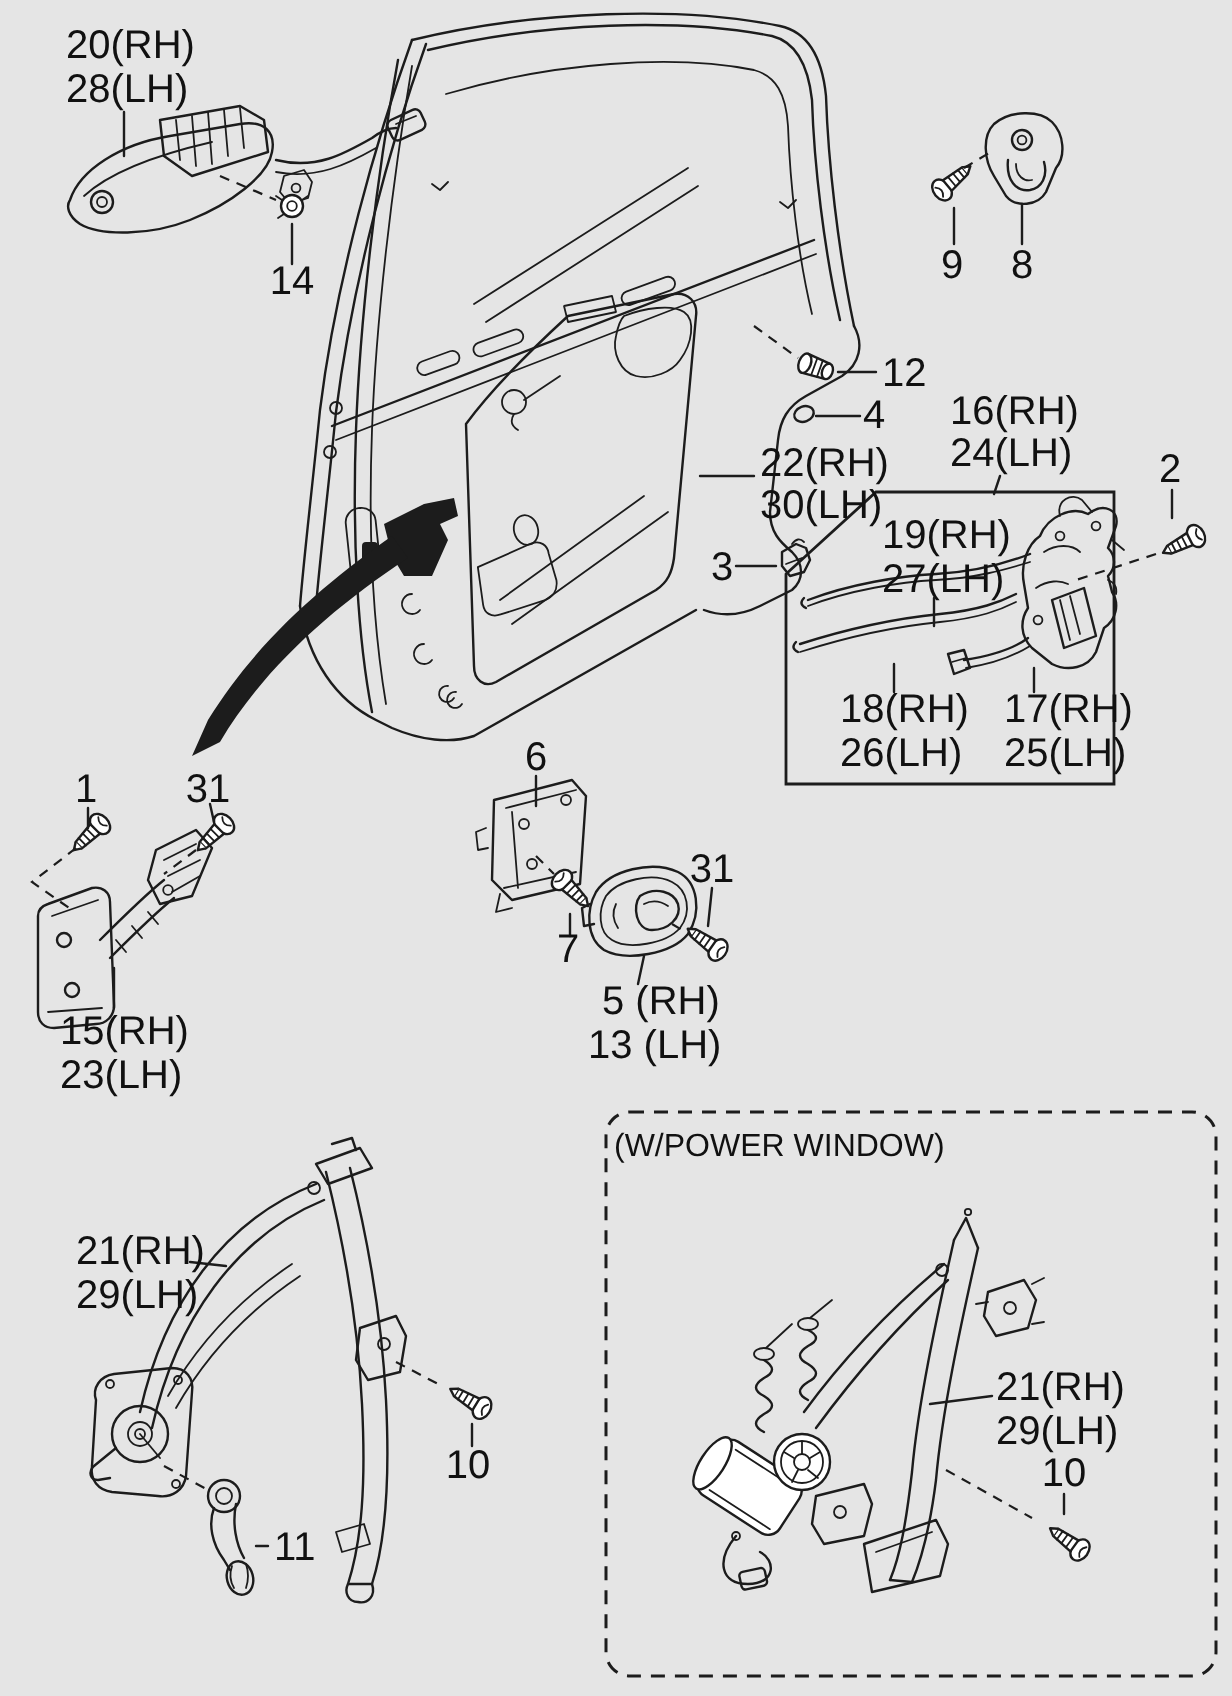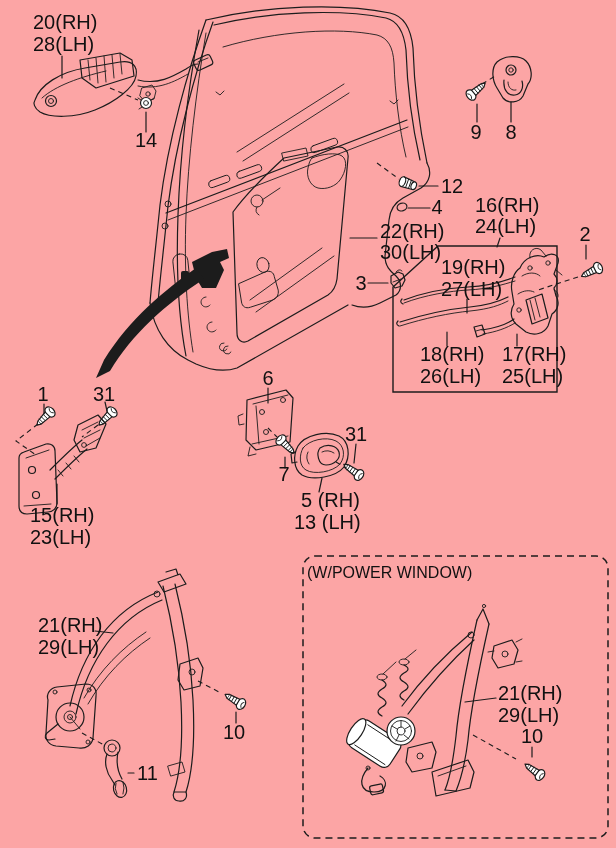--- a/index.html
+++ b/index.html
@@ -1,16 +1,16 @@
 <!DOCTYPE html>
 <html><head>
 <meta charset="utf-8">
 <style>
   html,body{margin:0;padding:0;background:#fff;}
-  .canvas{position:relative;width:616px;height:848px;background:#fca5a5;overflow:hidden;
+  .canvas{position:relative;width:616px;height:848px;background:#e5e5e5;overflow:hidden;
           font-family:"Liberation Sans", sans-serif;}
   svg{display:block}
   .ln{fill:none;stroke:#1c1c1c;stroke-width:1.2;stroke-linecap:round;stroke-linejoin:round;}
   .ln-thin{fill:none;stroke:#1c1c1c;stroke-width:0.9;stroke-linecap:round;stroke-linejoin:round;}
   .solid{fill:#1c1c1c;stroke:none;}
   .whitefill{fill:#ffffff;stroke:#1c1c1c;stroke-width:1.2;stroke-linejoin:round;}
   .dash{fill:none;stroke:#1c1c1c;stroke-width:1.1;stroke-dasharray:5 4;}
   .boxline{fill:none;stroke:#1c1c1c;stroke-width:1.4;}
   .dashbox{fill:none;stroke:#1c1c1c;stroke-width:1.5;stroke-dasharray:7 5;}
   .lbl{font-family:"Liberation Sans", sans-serif;font-size:20px;fill:#111;}

